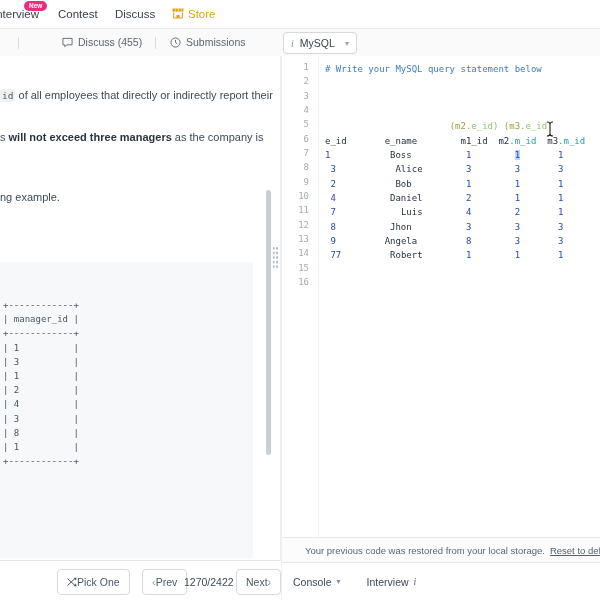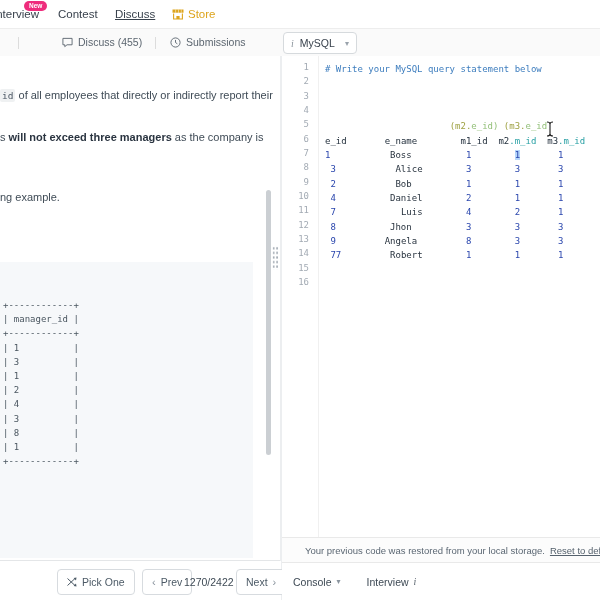--- a/index.html
+++ b/index.html
@@ -7,22 +7,22 @@
               font-family:"Liberation Sans", sans-serif; color:#3f4b56; }
   #stage { position:relative; width:600px; height:600px; background:#fff; }
 
   
   #navbar { position:absolute; top:0; left:0; width:600px; height:28px; background:#fff; }
   .nav-item { position:absolute; top:8px; font-size:11.5px; color:#39424d; white-space:nowrap; cursor:pointer; }
   #nav-interview { left:-7px; }
   #new-badge { position:absolute; top:1px; left:24px; background:#ee2c7c; color:#fff;
                font-size:6.5px; font-weight:bold; padding:1.5px 5px; border-radius:7px; line-height:1; }
   #nav-contest { left:58px; }
-  #nav-discuss { left:115px;text-decoration:underline; }
-  #nav-store { left:172px; color:#dda41c; display:flex; align-items:center; gap:4px; }
+  #nav-discuss { left:115px; }
+  #nav-store { left:172px; color:#dda41c; display:flex; align-items:flex-start; gap:4px; }
 
   
   #tabbar { position:absolute; top:28px; left:0; width:600px; height:36px; background:#fafafa;
             border-top:1px solid #ededed; border-bottom:1px solid #e6e6e6; }
   .tab { position:absolute; top:7px; display:flex; align-items:center; gap:5px;
          font-size:10.5px; color:#5c6670; white-space:nowrap; cursor:pointer; }
   #tab-discuss { left:62px; }
   #tab-submissions { left:170px; }
   .tab-sep { position:absolute; top:8px; width:1px; height:12px; background:#dcdcdc; }
   #lang-select { position:absolute; left:283px; top:3px; width:74px; height:22px; background:#fff;
@@ -75,21 +75,21 @@
   
   #notice-bar { position:absolute; left:282px; top:537px; width:318px; height:26px; background:#fcfcfc;
                 border-top:1px solid #e9e9e9; border-bottom:1px solid #e9e9e9;
                 display:flex; align-items:center; padding-left:23px; font-size:9.5px; color:#5b6773;
                 white-space:nowrap; }
   #notice-link { margin-left:5px; text-decoration:underline; color:#55616d; cursor:pointer; }
 
   
   #footer-left { position:absolute; left:0; top:561px; width:281px; height:39px; background:#fff; }
   .btn { position:absolute; top:8px; height:26px; background:#fff; border:1px solid #d7dbdf;
-         border-radius:4px; display:inline-flex; align-items:center; gap:5px; padding:0 9px;
+         border-radius:4px; display:inline-flex; align-items:center; gap:0; padding:0 9px;
          font-size:10.5px; color:#4c5a66; cursor:pointer; white-space:nowrap; }
   #btn-pick { left:57px; }
   #btn-prev { left:142px; }
   #counter  { position:absolute; left:184px; top:15px; font-size:10.5px; color:#3e4a55; }
   #btn-next { left:236px; }
   .chev { color:#8a949e; font-size:11px; }
   #footer-right { position:absolute; left:282px; top:563px; width:318px; height:37px; background:#fff;
                   display:flex; align-items:center; gap:26px; padding-left:11px; font-size:10.5px; color:#3e4a55; }
   .foot-item { display:flex; align-items:center; gap:5px; cursor:pointer; }
   #console-caret { color:#8a949e; font-size:8px; }

